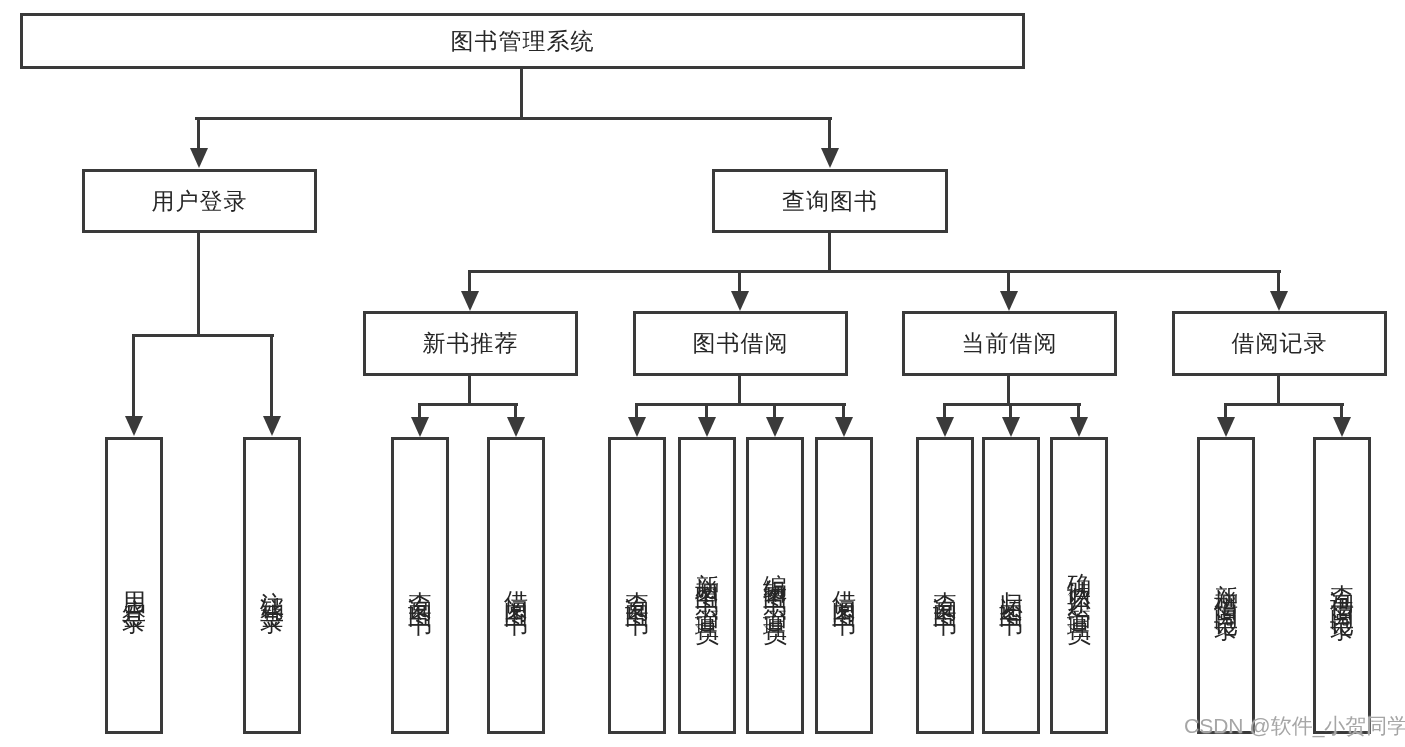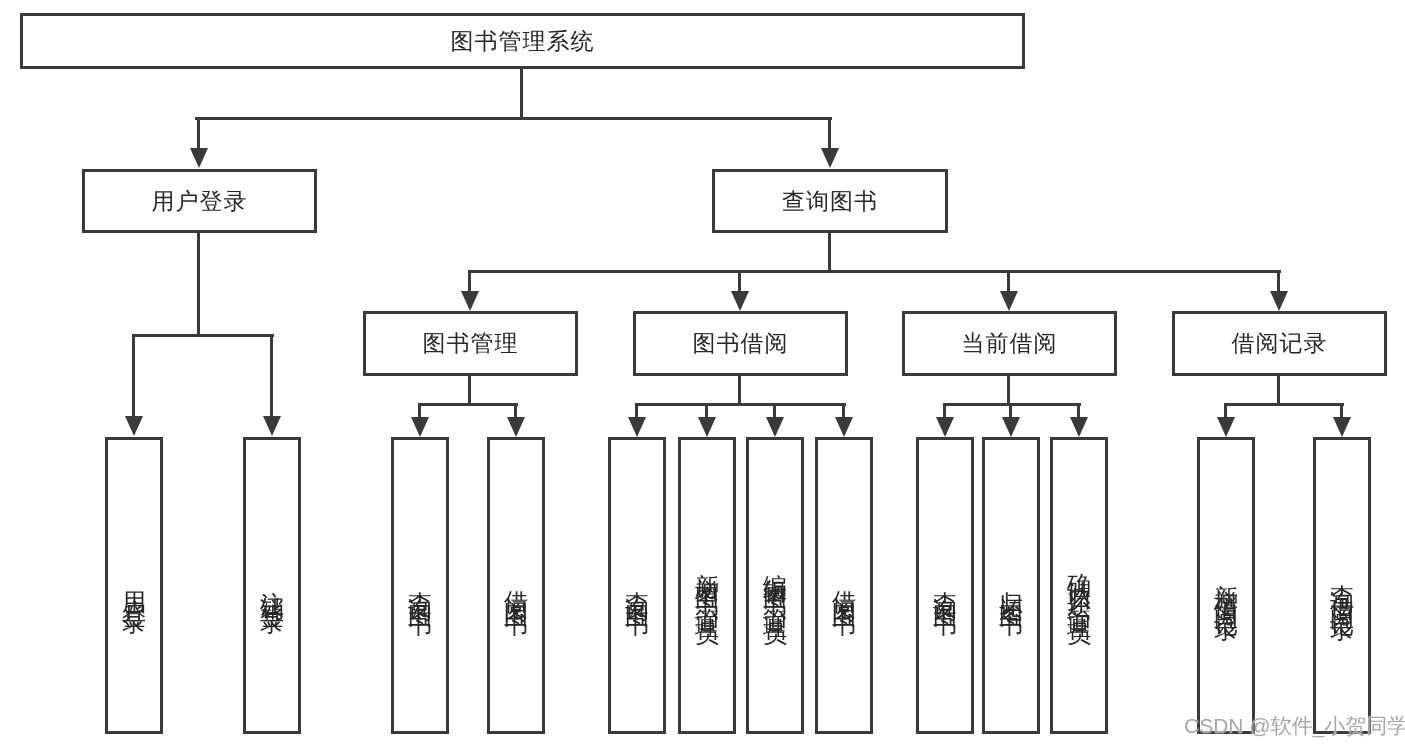--- a/index.html
+++ b/index.html
@@ -85,21 +85,21 @@
   <div class="vl" style="left:468px; top:270px; height:23px;"></div>
   <div class="ah" style="left:461px; top:291px;"></div>
   <div class="vl" style="left:738px; top:270px; height:23px;"></div>
   <div class="ah" style="left:731px; top:291px;"></div>
   <div class="vl" style="left:1007px; top:270px; height:23px;"></div>
   <div class="ah" style="left:1000px; top:291px;"></div>
   <div class="vl" style="left:1277px; top:270px; height:23px;"></div>
   <div class="ah" style="left:1270px; top:291px;"></div>
 
   <div class="box" style="left:363px; top:311px; width:215px; height:65px;">
-    <span>图书管理</span>
+    <span>新书推荐</span>
   </div>
   <div class="box" style="left:902px; top:311px; width:215px; height:65px;">
     <span>当前借阅</span>
   </div>
   <div class="box" style="left:633px; top:311px; width:215px; height:65px;">
     <span>图书借阅</span>
   </div>
   <div class="box" style="left:1172px; top:311px; width:215px; height:65px;text-align:right;">
     <span>借阅记录</span>
   </div>

